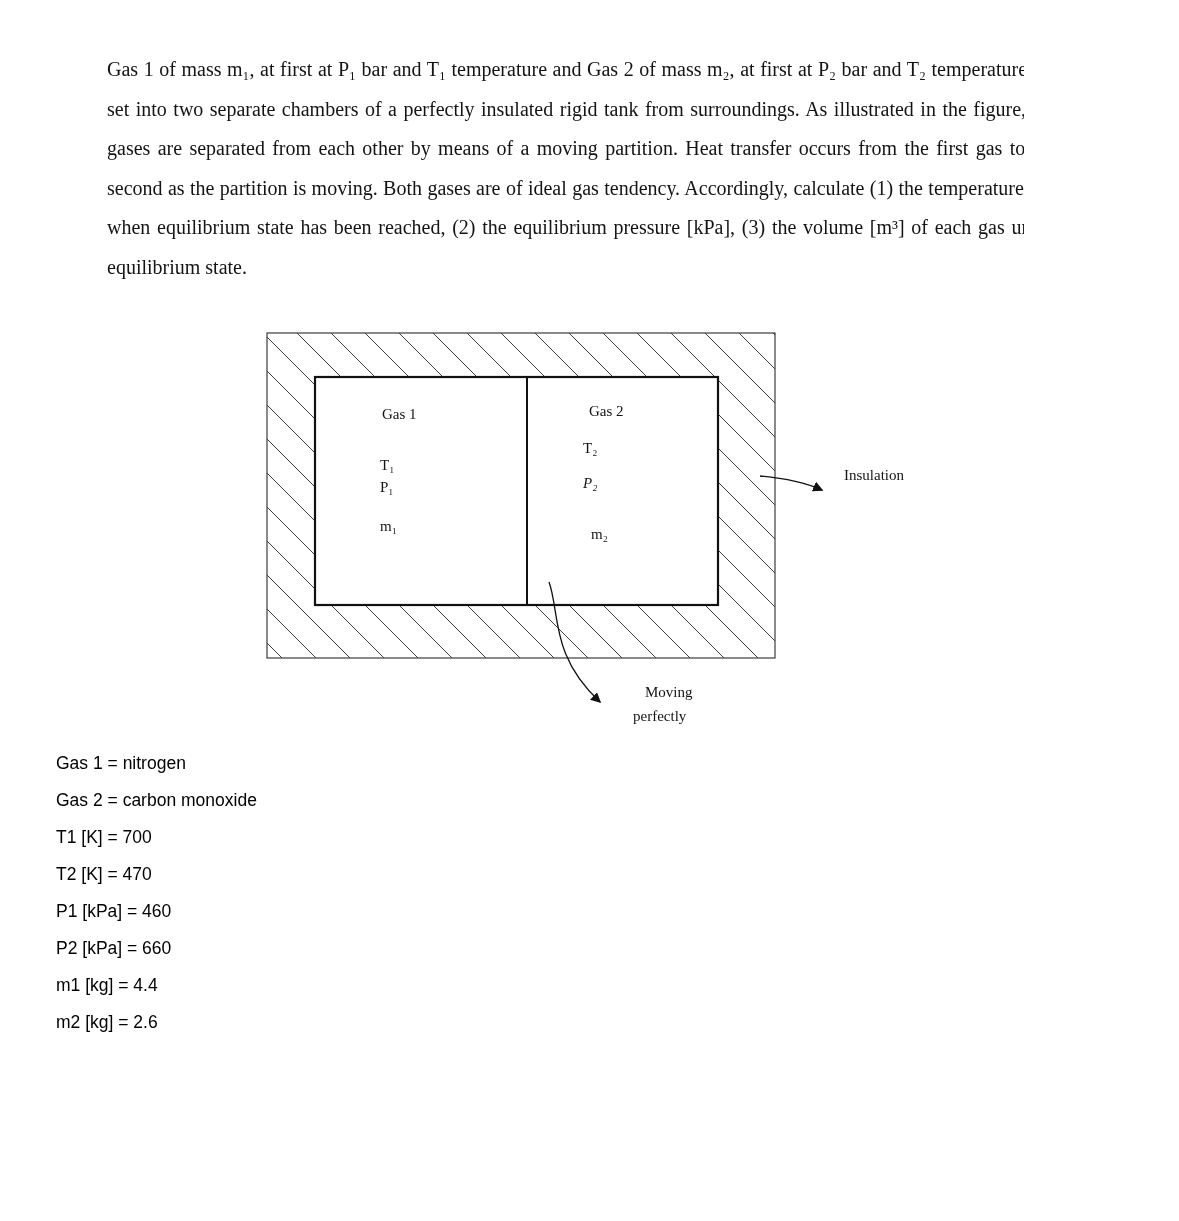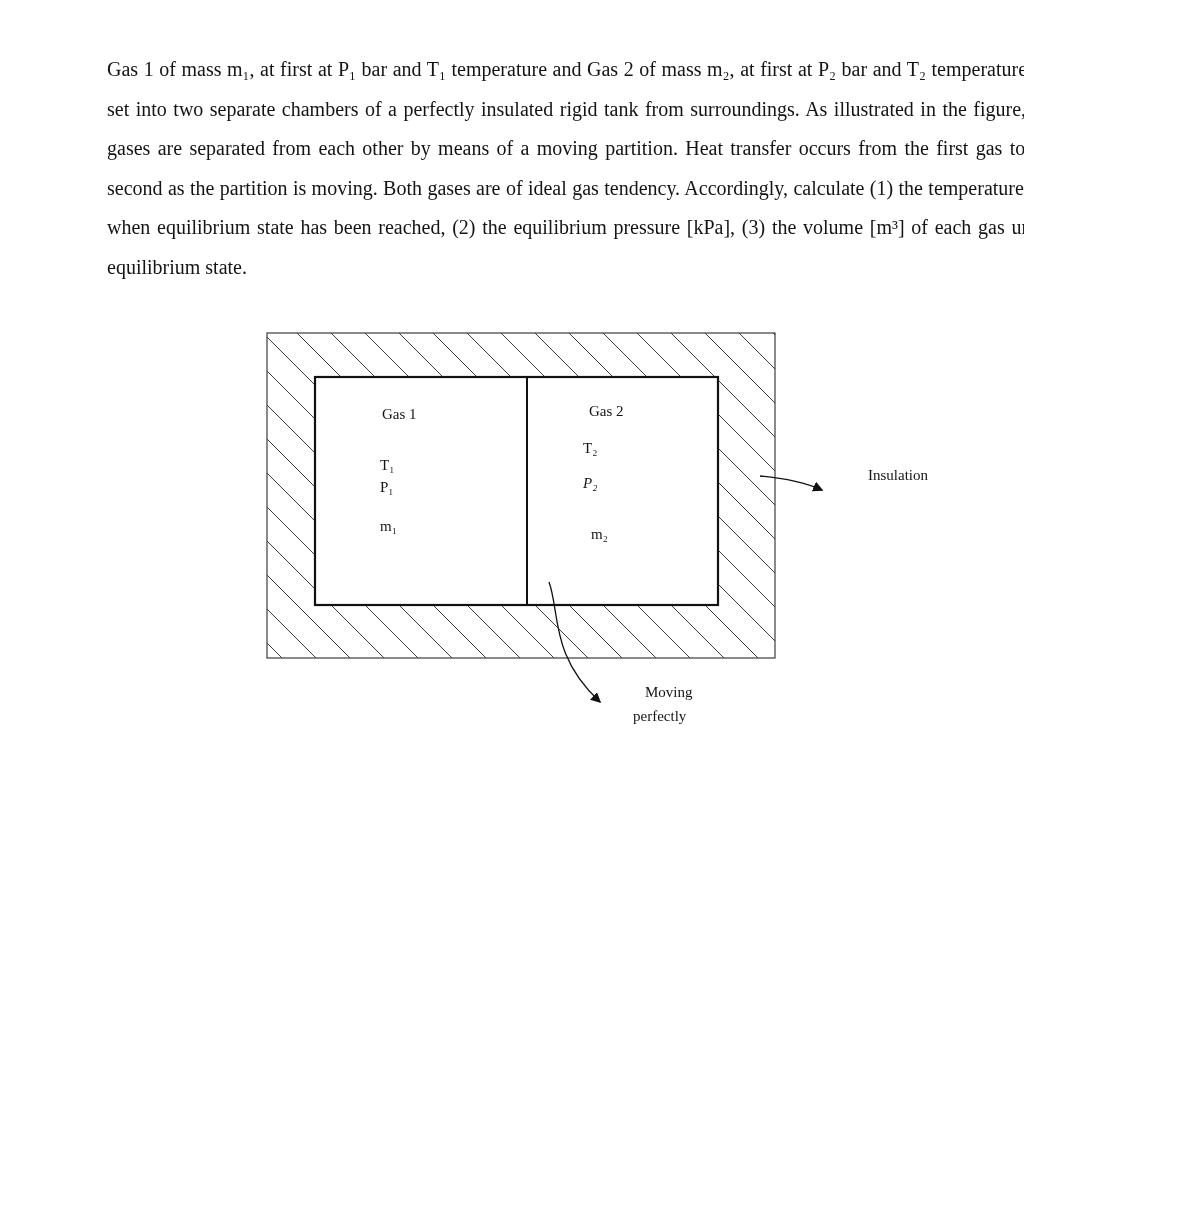--- a/index.html
+++ b/index.html
@@ -47,21 +47,21 @@
     white-space: nowrap;
   }
   .lbl-gas1-title   { left: 132px; top: 86px; }
   .lbl-gas1-temp    { left: 130px; top: 137px; }
   .lbl-gas1-press   { left: 130px; top: 159px; }
   .lbl-gas1-mass    { left: 130px; top: 198px; }
   .lbl-gas2-title   { left: 333px; top: 83px; margin-left: 6px; }
   .lbl-gas2-temp    { left: 333px; top: 120px; }
   .lbl-gas2-press   { left: 333px; top: 155px; font-style: italic; }
   .lbl-gas2-mass    { left: 341px; top: 190px; margin-top: 16px; }
-  .lbl-insulation   { left: 618px; top: 147px; text-align: center; }
+  .lbl-insulation   { left: 594px; top: 147px; text-align: center; }
   .lbl-moving-1     { left: 386px; top: 364px; margin-left: 9px; }
   .lbl-moving-2     { left: 383px; top: 388px; }
   .given {
     position: absolute;
     left: 56px;
     top: 753px;
     font-family: "Liberation Sans", sans-serif;
     font-size: 17.5px;
     color: #000;
   }
@@ -108,14 +108,24 @@
     <span class="fig-label lbl-gas2-title">Gas 2</span>
     <span class="fig-label lbl-gas2-temp">T₂</span>
     <span class="fig-label lbl-gas2-press">P₂</span>
     <span class="fig-label lbl-gas2-mass">m₂</span>
 
     <span class="fig-label lbl-insulation">Insulation</span>
     <span class="fig-label lbl-moving-1">Moving</span>
     <span class="fig-label lbl-moving-2">perfectly</span>
   </div>
 
+  <div class="given">
+    <div class="given-item">Gas 1 = nitrogen</div>
+    <div class="given-item">Gas 2 = carbon monoxide</div>
+    <div class="given-item">T1 [K] = 700</div>
+    <div class="given-item">T2 [K] = 470</div>
+    <div class="given-item">P1 [kPa] = 460</div>
+    <div class="given-item">P2 [kPa] = 660</div>
+    <div class="given-item">m1 [kg] = 4.4</div>
+    <div class="given-item">m2 [kg] = 2.6</div>
+  </div>
 
 </div>
 
 </body></html>

